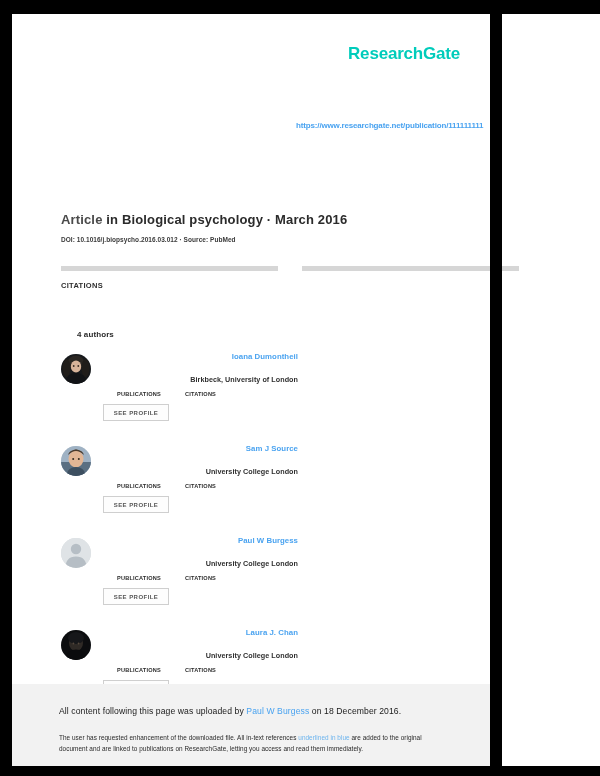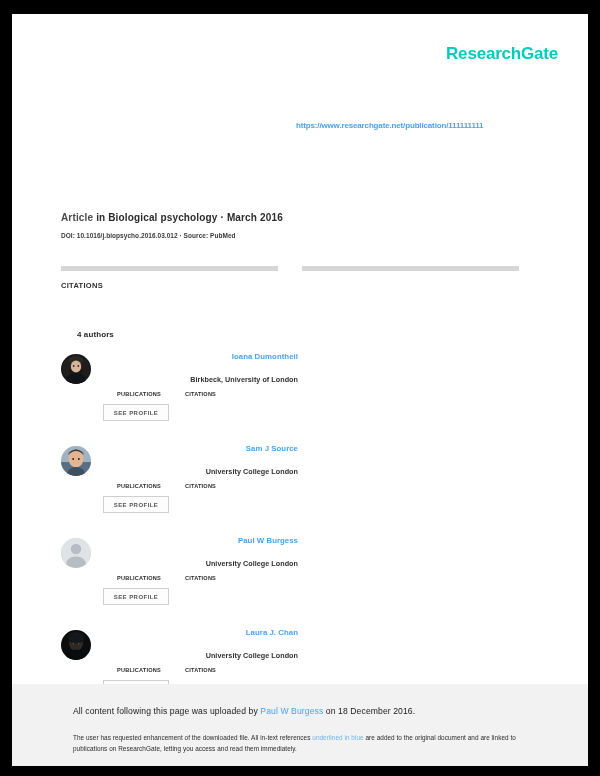--- a/index.html
+++ b/index.html
@@ -7,21 +7,21 @@
   html, body {
     width: 600px;
     height: 776px;
     background: #000;
     font-family: "Liberation Sans", sans-serif;
     overflow: hidden;
   }
 
   #page {
     position: relative;
-    width: 600px;
+    width: 502px;
     height: 776px;
     background: #000000;
     text-decoration: underline;
   }
 
   
   .sheet {
     position: absolute;
     left: 0; top: 0;
     width: 600px;
@@ -63,21 +63,21 @@
   }
 
   
   .meta {
     position: absolute;
     left: 61px;
     top: 212px;
     width: 470px;
   }
   .meta-line1 {
-    font-size: 10px;
+    font-size: 13px;
     font-weight: bold;
     color: #2b2b2b;
     letter-spacing: 0.15px;
     filter: blur(0.65px);
     white-space: nowrap;
   }
   .meta-line1 .kw { color: #4a4a4a; }
   .meta-line2 {
     margin-top: 9px;
     font-size: 6.5px;
@@ -215,21 +215,21 @@
   }
 
   
   .footer {
     position: absolute;
     left: 12px;
     right: 12px;
     bottom: 10px;
     top: 684px;
     background: #f2f2f2;
-    padding: 22px 47px 0 61px;
+    padding: 22px 47px 0 47px;
   }
   .footer-line1 {
     font-size: 8.6px;
     color: #1a1a1a;
     letter-spacing: 0.1px;
     line-height: 1.35;
   }
   .footer-line1 .uploader { color: #4aa3f0; }
   .footer-note {
     margin-top: 14px;

